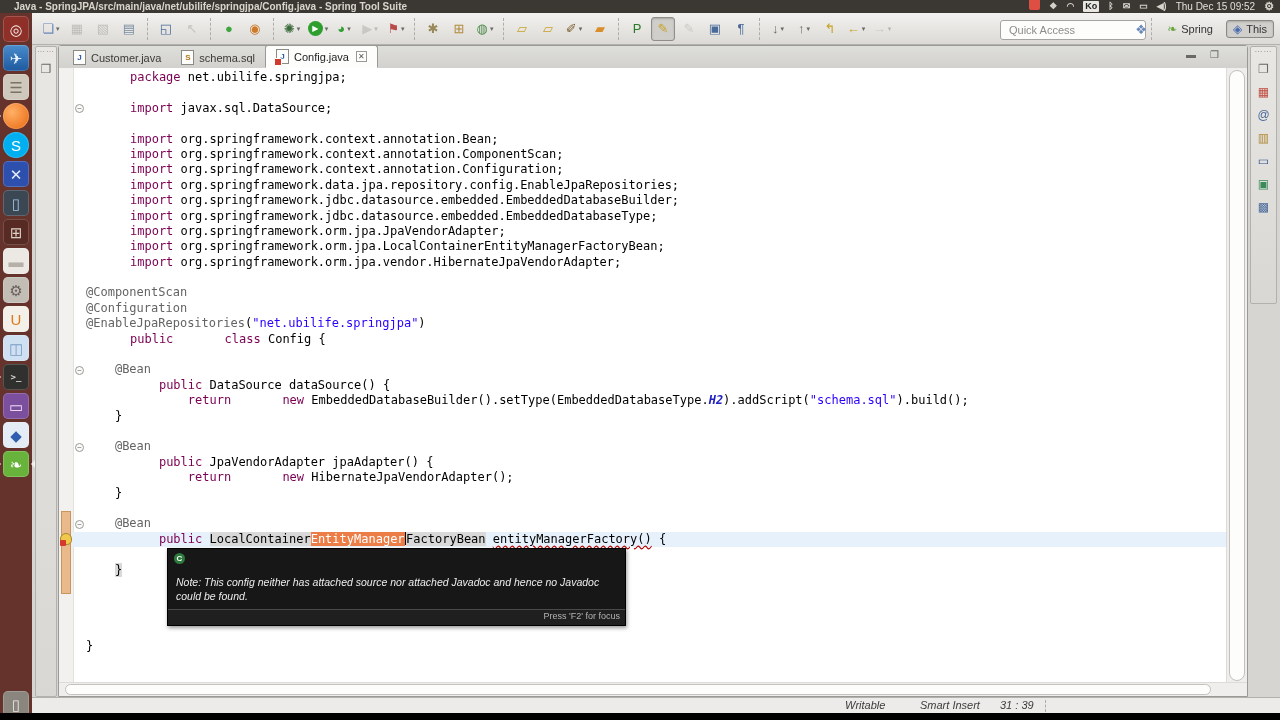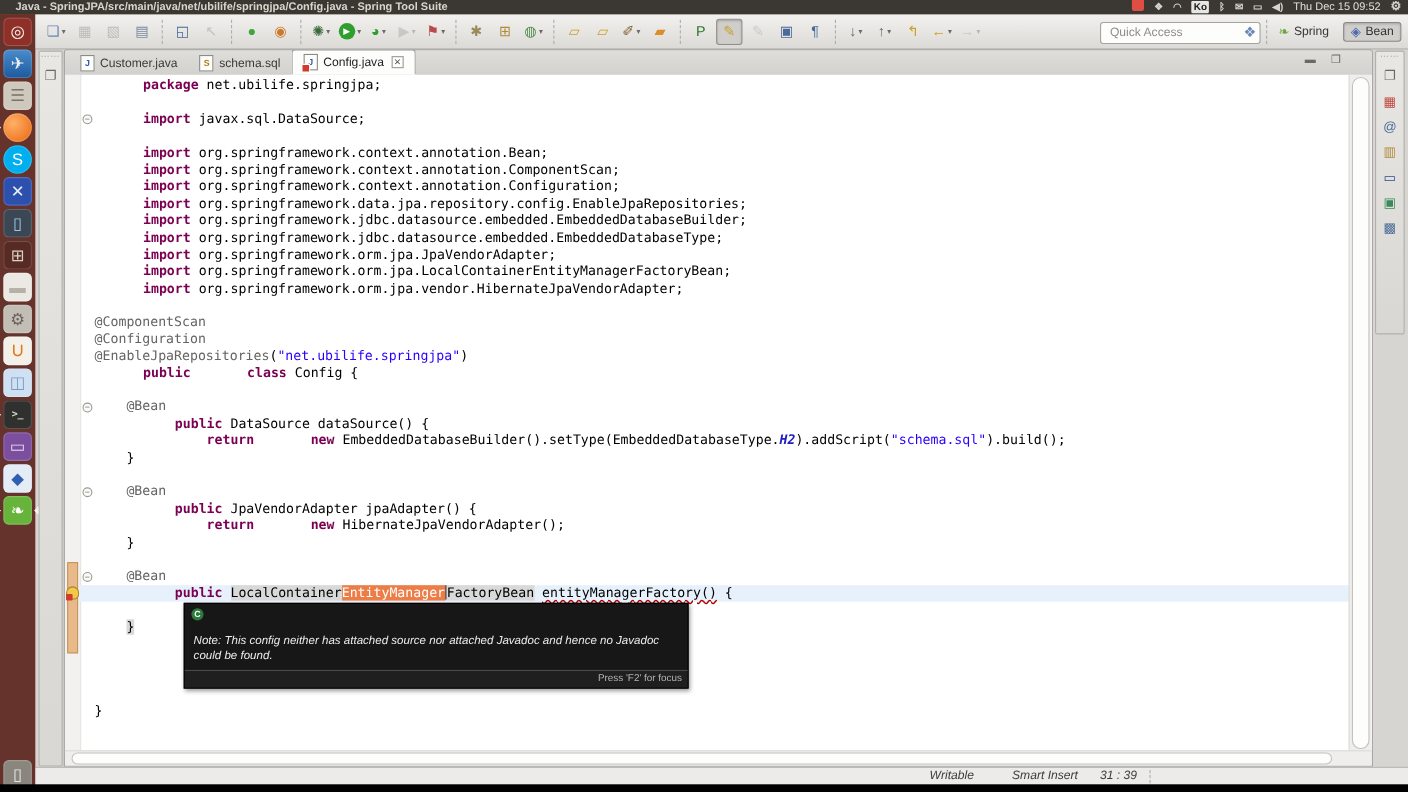--- a/index.html
+++ b/index.html
@@ -1,16 +1,16 @@
 <!DOCTYPE html>
 <html><head>
 <meta charset="utf-8">
 <style>
   html,body{margin:0;padding:0;background:#000;}
-  #screen{position:relative;width:1280px;height:720px;background:#c2410c;overflow:hidden;
+  #screen{position:relative;width:1280px;height:720px;background:#15803d;overflow:hidden;
           font-family:"Liberation Sans",sans-serif;-webkit-font-smoothing:antialiased;}
   
   .titlebar{position:absolute;left:0;top:0;width:1280px;height:13px;background:#3b3834;
             color:#d9d5cc;font-size:10px;font-weight:bold;display:flex;align-items:center;z-index:30;}
   .tb-title{margin-left:14px;white-space:nowrap;}
   .tray{position:absolute;right:6px;top:0;height:13px;display:flex;align-items:center;gap:9px;}
   .tray-item{font-size:9px;color:#d8d4cc;line-height:13px;}
   .tray-chip{display:inline-block;width:11px;height:11px;border-radius:2px;}
   .tray-boxed{background:#e8e6e2;color:#222;font-size:9px;font-weight:bold;padding:0 2px;border-radius:1px;line-height:11px;}
   .tray-clock{font-size:10px;color:#e2ded6;font-weight:normal;}
@@ -83,21 +83,21 @@
   .error-marker{position:absolute;left:1px;width:12px;height:12px;background:#f2c84b;border-radius:50% 50% 40% 40%;
                 border:1px solid #a8862a;box-sizing:border-box;}
   .error-marker::after{content:"";position:absolute;left:-1px;bottom:-2px;width:6px;height:6px;background:#d23a2e;border-radius:1px;}
   .fold-gutter{position:absolute;left:15px;top:0;bottom:0;width:12px;background:#fff;}
   .fold{position:absolute;left:1px;width:9px;height:9px;border:1px solid #9a9a96;border-radius:50%;background:#fafaf8;
         color:#6a6a66;font-size:8px;line-height:8px;text-align:center;box-sizing:border-box;cursor:default;}
   .code-area{position:absolute;left:27px;top:0;right:20px;bottom:0;cursor:text;}
   .cur-band{position:absolute;left:-14px;right:0;height:15.4px;background:#e7f1fc;}
   .cl{position:relative;height:15.4px;line-height:15.4px;font-family:"DejaVu Sans Mono",monospace;
       font-size:12px;color:#000;white-space:pre;}
-  .cl .k{color:#7b0052;font-weight:bold;padding-left:44px;}
+  .cl .k{color:#7b0052;font-weight:normal;padding-left:44px;}
   .cl .a{color:#646464;}
   .cl .s{color:#2a00ff;}
   .cl .t{color:#2020c0;font-style:italic;font-weight:bold;}
   .cl .og{background:#d9d9d9;}
   .cl .so{background:#ed7d46;color:#fff;}
   .cl .e{text-decoration:underline;text-decoration-style:wavy;text-decoration-color:#b00000;text-underline-offset:2px;}
   .caret{display:inline-block;width:1.5px;height:13px;background:#000;vertical-align:-2px;}
   
   .vscroll{position:absolute;right:0;top:0;bottom:0;width:20px;background:#efeeec;border-left:1px solid #dcdbd7;}
   .vthumb{position:absolute;left:2px;right:2px;top:2px;bottom:2px;background:#fdfdfc;border:1px solid #c2c1bd;border-radius:8px;}
@@ -323,21 +323,21 @@
       <div class="persp-area">
         <div class="tb-btn">
           <span class="tb-glyph" style="color:#6a88b8;">❖</span>
         </div>
         <div class="persp-item">
           <span class="persp-icon" style="color:#68a53f;">❧</span>
           <span>Spring</span>
         </div>
         <div class="persp-item pressed">
           <span class="persp-icon" style="color:#4a6ab0;">◈</span>
-          <span>Bean</span>
+          <span>This</span>
         </div>
       </div>
     </div>
 
     <div class="side-strip" id="left-strip">
       <span class="strip-grip">⋯⋯</span>
       <span class="strip-icon" style="color:#6a6965;">❐</span>
     </div>
 
     <div class="folder">

